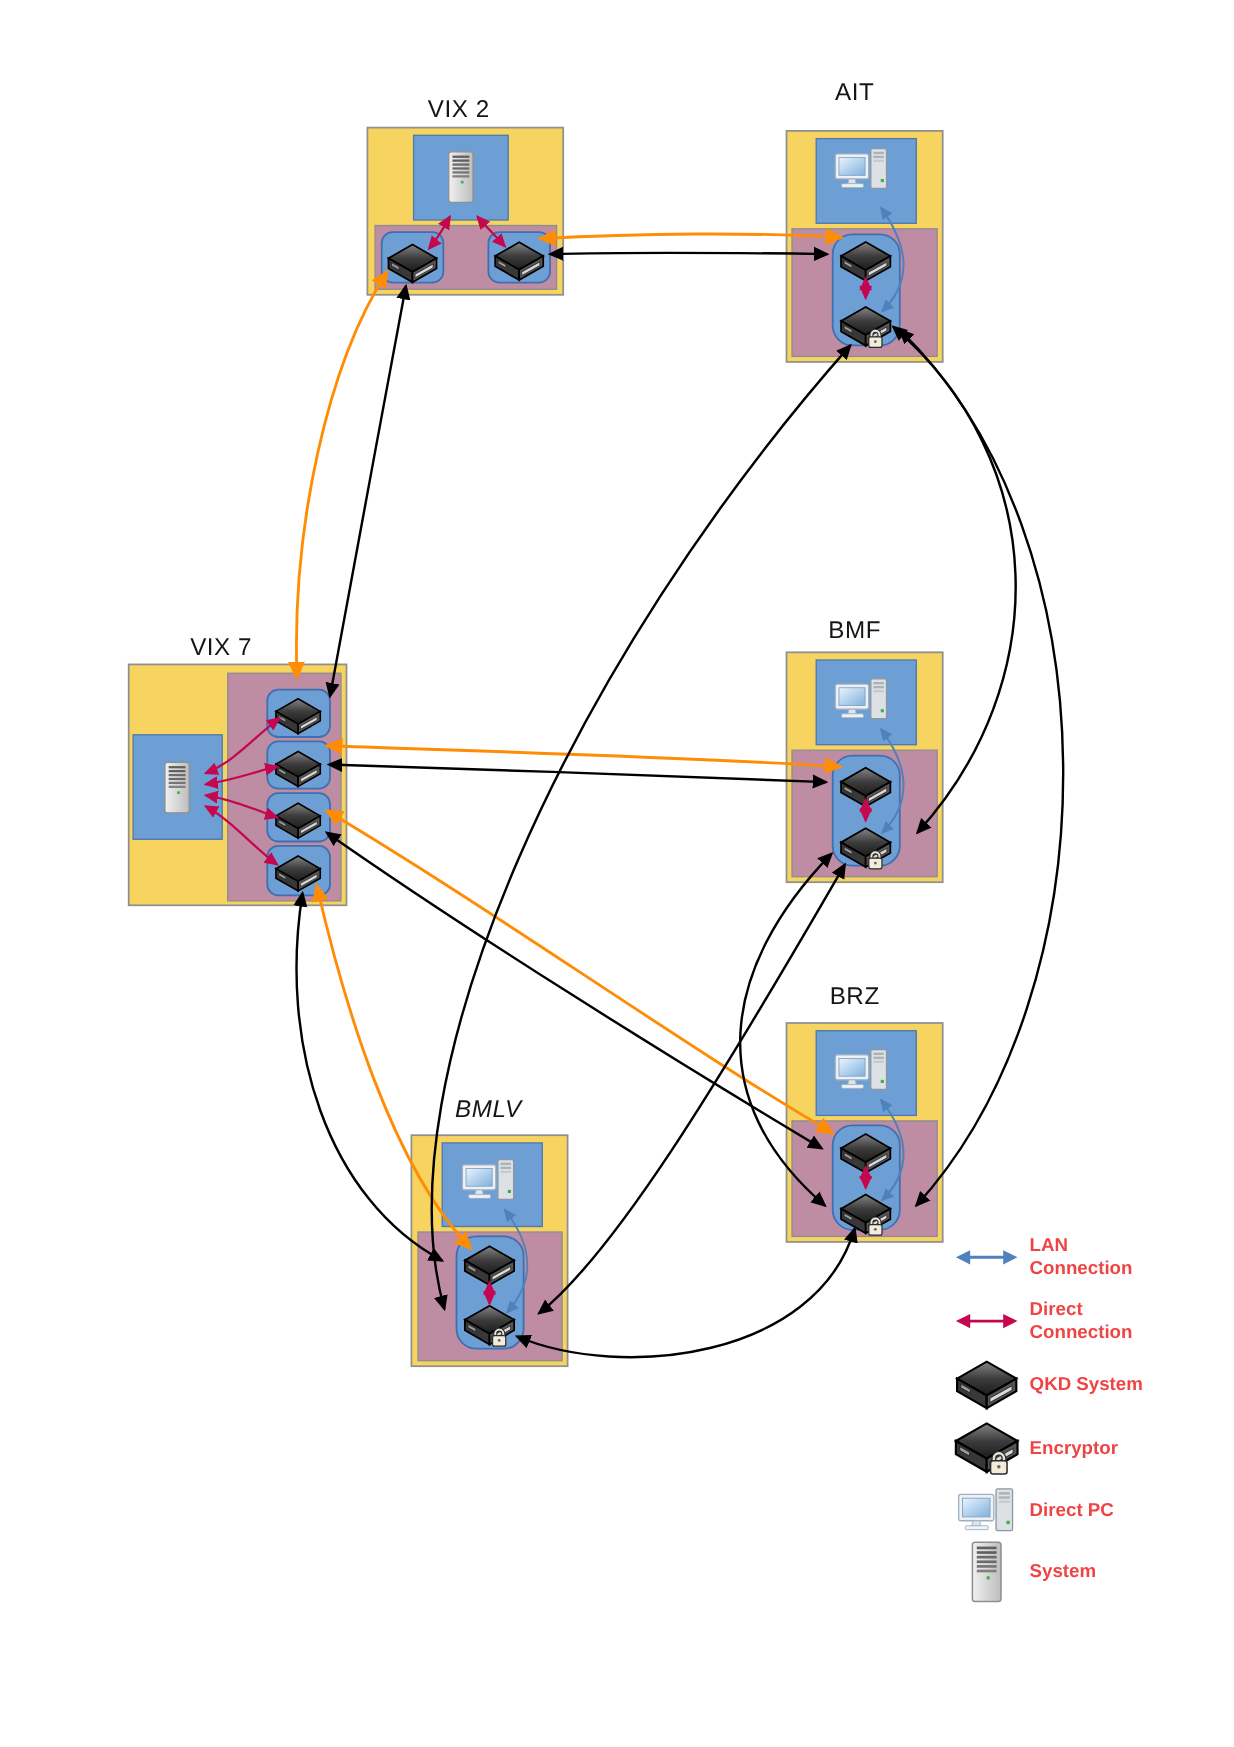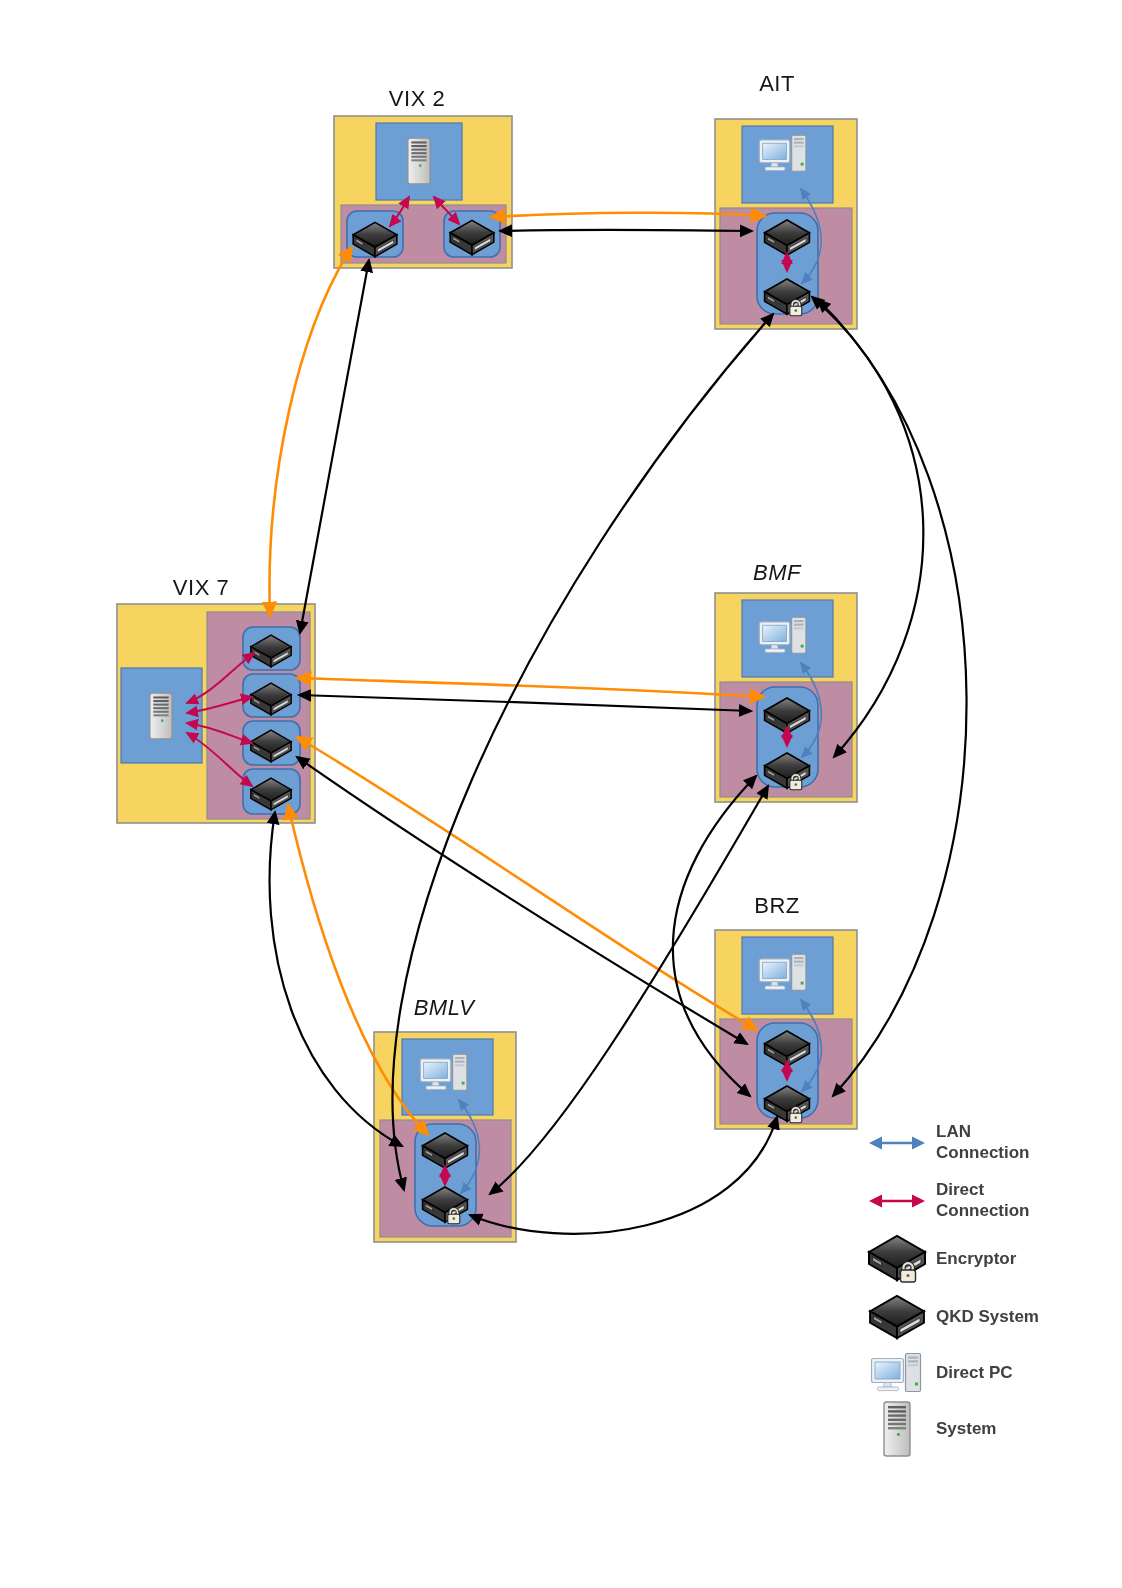--- a/index.html
+++ b/index.html
@@ -4,21 +4,21 @@
 <style>
   html,body{margin:0;padding:0;background:#ffffff;}
   body{font-family:"Liberation Sans", sans-serif;}
   .stage{position:relative;width:1122px;height:1588px;background:#ffffff;overflow:hidden;}
   #svg-host{position:absolute;left:0;top:0;width:1122px;height:1588px;}
   .node-label{position:absolute;transform:translate(-50%,-50%);font-size:22px;color:#161616;letter-spacing:0.5px;white-space:nowrap;text-align:right;}
   .legend{position:absolute;left:858px;top:1114px;width:250px;display:flex;flex-direction:column;}
   .lrow{display:flex;align-items:center;height:54px;}
   .lrow.tall{height:58px;}
   .licon{width:78px;display:flex;justify-content:center;align-items:center;flex:none;}
-  .llabel{font-size:17px;font-weight:bold;color:#404040;line-height:1.22;width:120px;}
+  .llabel{font-size:17px;font-weight:bold;color:#ef4444;line-height:1.22;width:120px;}
 </style>
 </head>
 <body>
 
 <div class="stage">
   <div id="svg-host"><svg width="1122" height="1588" viewBox="0 0 1122 1588" xmlns="http://www.w3.org/2000/svg">
         <defs>
     <linearGradient id="gTop" x1="0" y1="0" x2="0" y2="1">
             <stop offset="0" stop-color="#858585"></stop>
             <stop offset="0.5" stop-color="#3c3c3c"></stop>
@@ -157,21 +157,21 @@
         <path d="M 818 300 C 1015 490 1012 900 833 1096" fill="none" stroke="#000000" stroke-width="2.2" marker-start="url(#m-public)" marker-end="url(#m-public)"></path>
         <path d="M 773 314 C 520 600 345 980 404 1190" fill="none" stroke="#000000" stroke-width="2.2" marker-start="url(#m-public)" marker-end="url(#m-public)"></path>
         <path d="M 756 776 C 655 880 638 1000 750 1096" fill="none" stroke="#000000" stroke-width="2.2" marker-start="url(#m-public)" marker-end="url(#m-public)"></path>
         <path d="M 768 786 C 650 990 558 1140 490 1194" fill="none" stroke="#000000" stroke-width="2.2" marker-start="url(#m-public)" marker-end="url(#m-public)"></path>
         <path d="M 777 1117 C 742 1235 566 1255 470 1215" fill="none" stroke="#000000" stroke-width="2.2" marker-start="url(#m-public)" marker-end="url(#m-public)"></path>
       </svg></div>
 
   <div class="node-label" style="left: 417px; top: 99px;">VIX 2</div>
   <div class="node-label" style="left: 777px; top: 84px;">AIT</div>
   <div class="node-label" style="left: 201px; top: 588px;">VIX 7</div>
-  <div class="node-label" style="left: 777px; top: 573px; font-style: italic;">BMF</div>
+  <div class="node-label" style="left: 777px; top: 573px;">BMF</div>
   <div class="node-label" style="left: 777px; top: 906px;">BRZ</div>
   <div class="node-label" style="left: 444px; top: 1008px; font-style: italic;">BMLV</div>
 
   <div class="legend">
     <div class="lrow tall">
       <span class="licon">
           <svg width="58" height="20" viewBox="0 0 58 20">
             <path d="M 12 10 H 46" stroke="#4F81BD" stroke-width="2.6"></path>
             <path d="M 14 3.5 L 1 10 L 14 16.5 Z" fill="#4F81BD"></path>
             <path d="M 44 3.5 L 57 10 L 44 16.5 Z" fill="#4F81BD"></path>
@@ -184,34 +184,34 @@
           <svg width="58" height="20" viewBox="0 0 58 20">
             <path d="M 12 10 H 46" stroke="#C4074F" stroke-width="2.6"></path>
             <path d="M 14 3.5 L 1 10 L 14 16.5 Z" fill="#C4074F"></path>
             <path d="M 44 3.5 L 57 10 L 44 16.5 Z" fill="#C4074F"></path>
           </svg>
         </span>
       <span class="llabel">Direct Connection</span>
     </div>
     <div class="lrow tall">
       <span class="licon">
+          <svg width="66" height="50" viewBox="-33 -19 66 52">
+            <use href="#sym-qkd"></use>
+          </svg>
+        </span>
+      <span class="llabel">QKD System</span>
+    </div>
+    <div class="lrow tall">
+      <span class="licon">
           <svg width="66" height="54" viewBox="-33 -19 66 54">
             <use href="#sym-enc"></use>
           </svg>
         </span>
       <span class="llabel">Encryptor</span>
     </div>
-    <div class="lrow tall">
-      <span class="licon">
-          <svg width="66" height="50" viewBox="-33 -19 66 52">
-            <use href="#sym-qkd"></use>
-          </svg>
-        </span>
-      <span class="llabel">QKD System</span>
-    </div>
     <div class="lrow">
       <span class="licon">
           <svg width="56" height="46" viewBox="-29.5 -25 56 43">
             <use href="#sym-pc"></use>
           </svg>
         </span>
       <span class="llabel">Direct PC</span>
     </div>
     <div class="lrow tall">
       <span class="licon">

